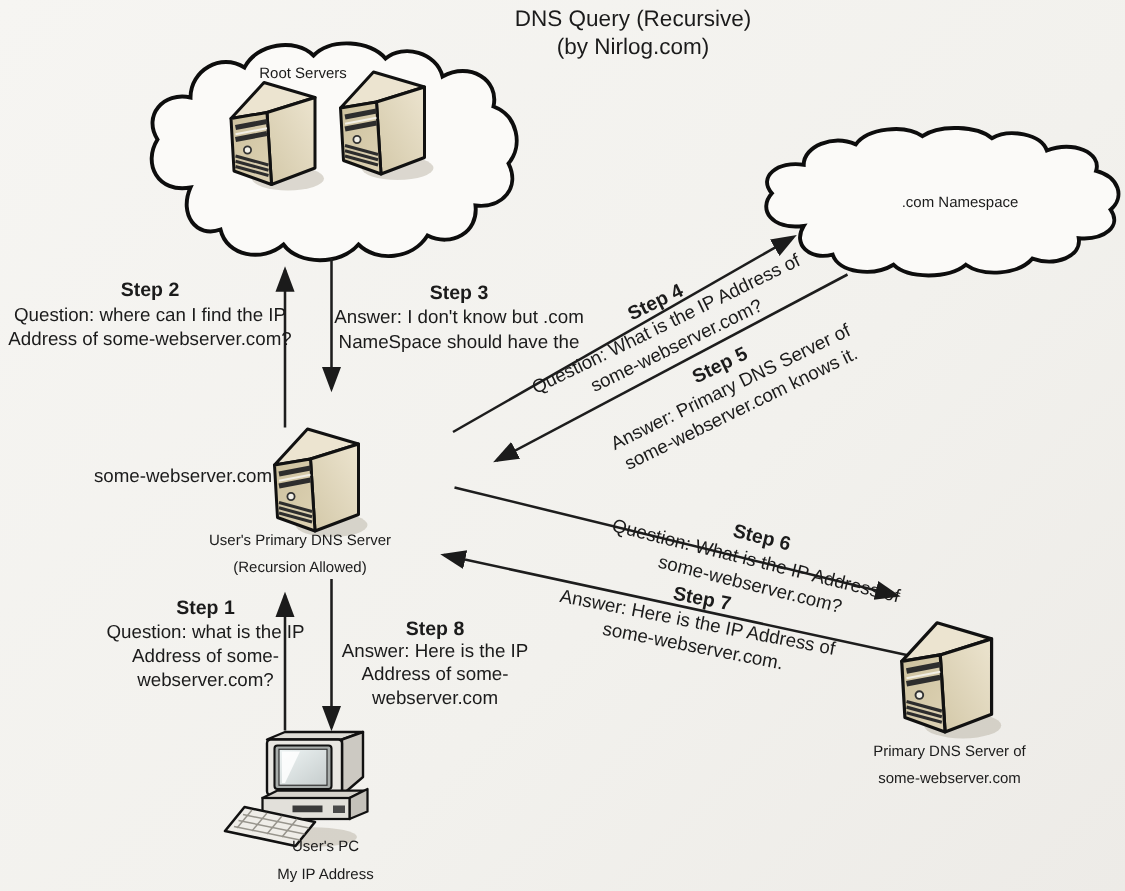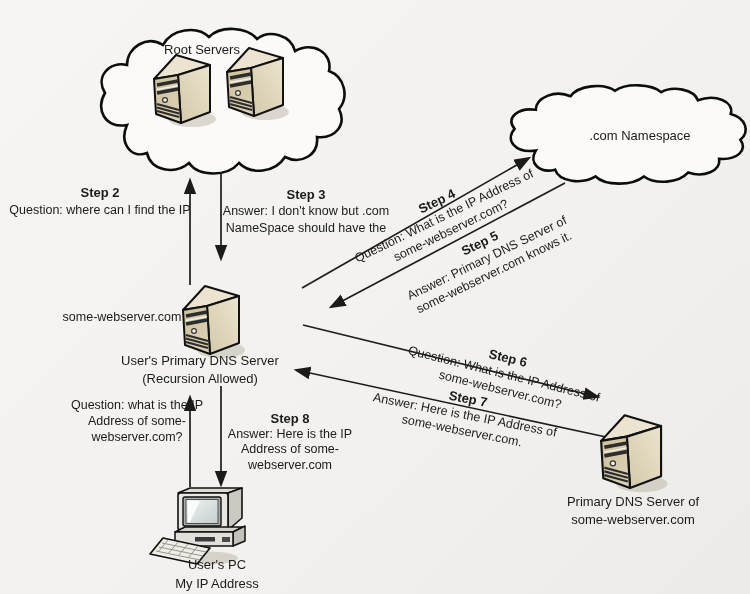--- a/index.html
+++ b/index.html
@@ -3,21 +3,21 @@
 <meta charset="utf-8">
 <style>
   html,body{margin:0;padding:0;}
   body{width:750px;height:594px;overflow:hidden;
        font-family:"Liberation Sans","DejaVu Sans",sans-serif;color:#1b1b1b;}
   #stage{position:relative;width:750px;height:594px;
          background:linear-gradient(135deg,#f6f5f2 0%,#f2f1ed 60%,#edebe7 100%);}
   svg.layer{position:absolute;left:0;top:0;}
   .txt{position:absolute;text-align:center;font-size:12.5px;line-height:16px;}
   .txt b{display:block;font-size:13px;}
-  .node-label{font-size:13px;line-height:17.5px;}
+  .node-label{font-size:10px;line-height:17.5px;}
   .title{font-size:15px;line-height:19px;}
   .rot{transform-origin:50% 50%;}
 </style>
 </head>
 <body>
 
 <div id="stage">
 
   <svg class="layer" width="750" height="594" viewBox="0 0 750 594">
     <defs>
@@ -97,28 +97,33 @@
         <line x1="9" y1="61" x2="53" y2="70"></line>
         <line x1="6" y1="65" x2="50" y2="74"></line>
         <line x1="18" y1="54" x2="8" y2="66"></line>
         <line x1="28" y1="56" x2="18" y2="68"></line>
         <line x1="38" y1="58" x2="28" y2="70"></line>
         <line x1="48" y1="60" x2="38" y2="72"></line>
       </g>
     </g>
   </svg>
 
+  <div class="txt title" style="left:272px;top:3px;width:300px;">
+    <div>DNS Query (Recursive)</div>
+    <div>(by Nirlog.com)</div>
+  </div>
 
   <div class="txt node-label" style="left:122px;top:41px;width:160px;">Root Servers</div>
 
   <div class="txt node-label" style="left:560px;top:127px;width:160px;">.com Namespace</div>
 
   <div class="txt" style="left:2px;top:185px;width:196px;line-height:16.5px;">
     <b>Step 2</b>
     <div>Question: where can I find the IP</div>
+    <div>Address of some-webserver.com?</div>
   </div>
 
   <div class="txt" style="left:218px;top:186px;width:176px;line-height:17px;">
     <b>Step 3</b>
     <div>Answer: I don't know but .com</div>
     <div>NameSpace should have the</div>
   </div>
 
   <div class="txt rot" style="left:324px;top:192px;width:240px;transform:rotate(-26deg);">
     <b>Step 4</b>
@@ -147,20 +152,21 @@
   <div class="txt" style="left:24px;top:309px;width:196px;line-height:17px;">
     <div>some-webserver.com</div>
   </div>
 
   <div class="txt node-label" style="left:100px;top:352px;width:200px;">
     <div>User's Primary DNS Server</div>
     <div>(Recursion Allowed)</div>
   </div>
 
   <div class="txt" style="left:27px;top:397px;width:220px;">
+    <b>Step 1</b>
     <div>Question: what is the IP</div>
     <div>Address of some-</div>
     <div>webserver.com?</div>
   </div>
 
   <div class="txt" style="left:210px;top:411px;width:160px;line-height:15.5px;">
     <b>Step 8</b>
     <div>Answer: Here is the IP</div>
     <div>Address of some-</div>
     <div>webserver.com</div>

